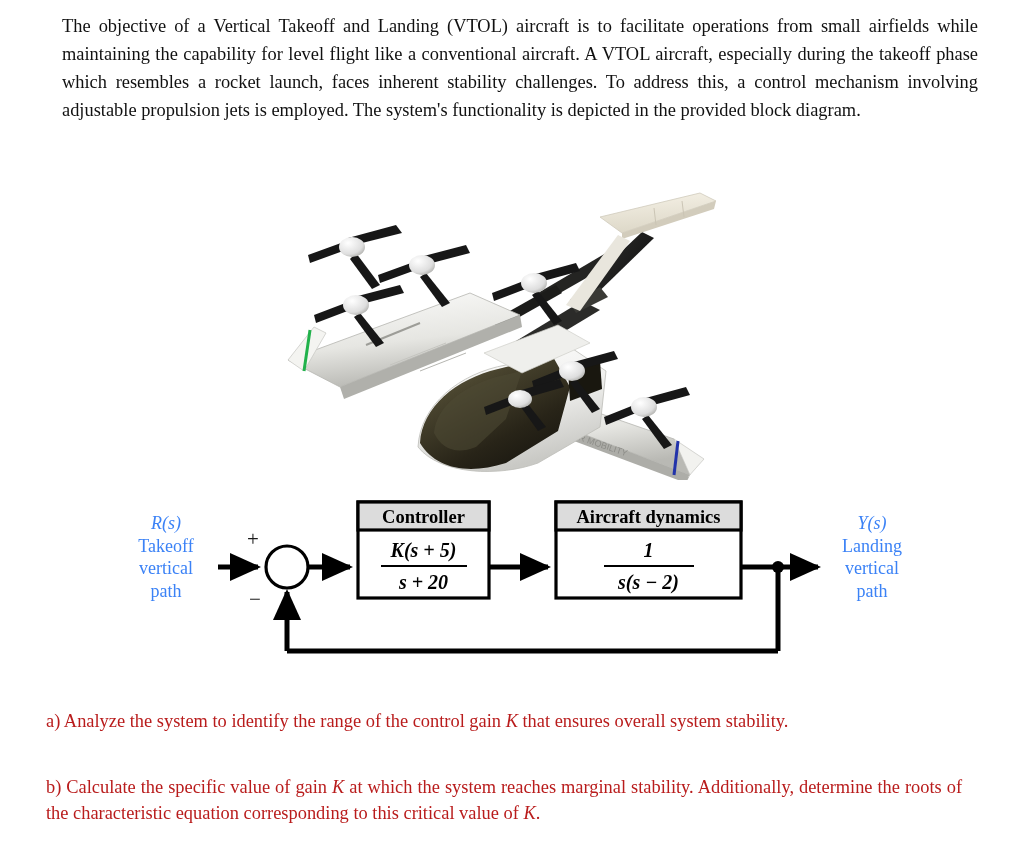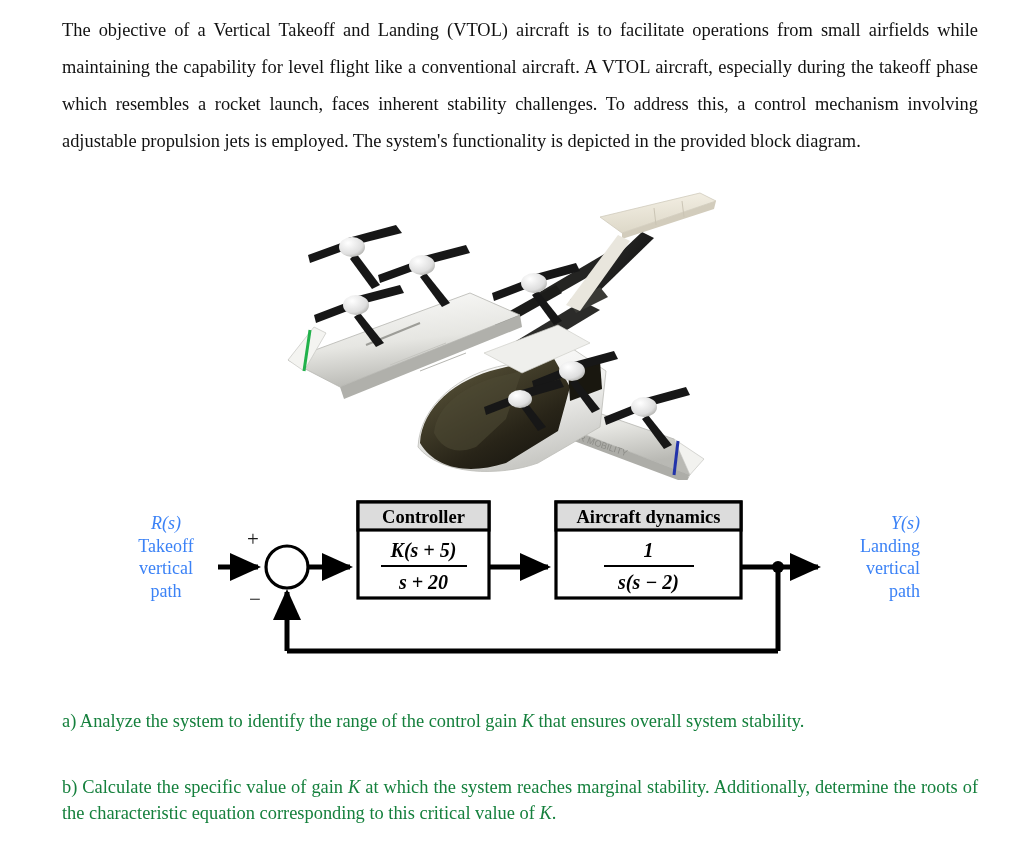--- a/index.html
+++ b/index.html
@@ -14,36 +14,36 @@
     font-family: "Liberation Serif", serif;
     color: #000000;
     overflow: hidden;
   }
 
   
   .para {
     position: absolute;
     text-align: justify;
     font-size: 18.4px;
-    line-height: 37px;
+    line-height: 28px;
     color: #111111;
   }
   #intro-paragraph {
     left: 62px;
     top: 12px;
     width: 916px;
   }
   .question {
     position: absolute;
     text-align: justify;
     font-size: 18.4px;
     line-height: 25.6px;
     width: 916px;
-    left: 62px;
-    color: #15803d;
+    left: 46px;
+    color: #b91c1c;
   }
   #question-a { top: 709px; }
   #question-b { top: 775px; }
 
   .mathvar {
     font-style: italic;
     font-family: "Liberation Serif", serif;
   }
 
   
@@ -68,21 +68,21 @@
 
   .io-label {
     position: absolute;
     text-align: center;
     color: #3b82f6;
     font-size: 18px;
     line-height: 22.5px;
     font-family: "Liberation Serif", serif;
   }
   #input-label { left: 118px; top: 512px; width: 96px; }
-  #output-label { left: 824px; top: 512px; width: 96px; text-align: right; }
+  #output-label { left: 824px; top: 512px; width: 96px; }
   .io-label .sym { font-style: italic; display: block; }
 
   .blk-title {
     font-size: 18.5px;
     font-weight: bold;
     font-family: "Liberation Serif", serif;
     fill: #000000;
   }
   .blk-math {
     font-size: 20px;

